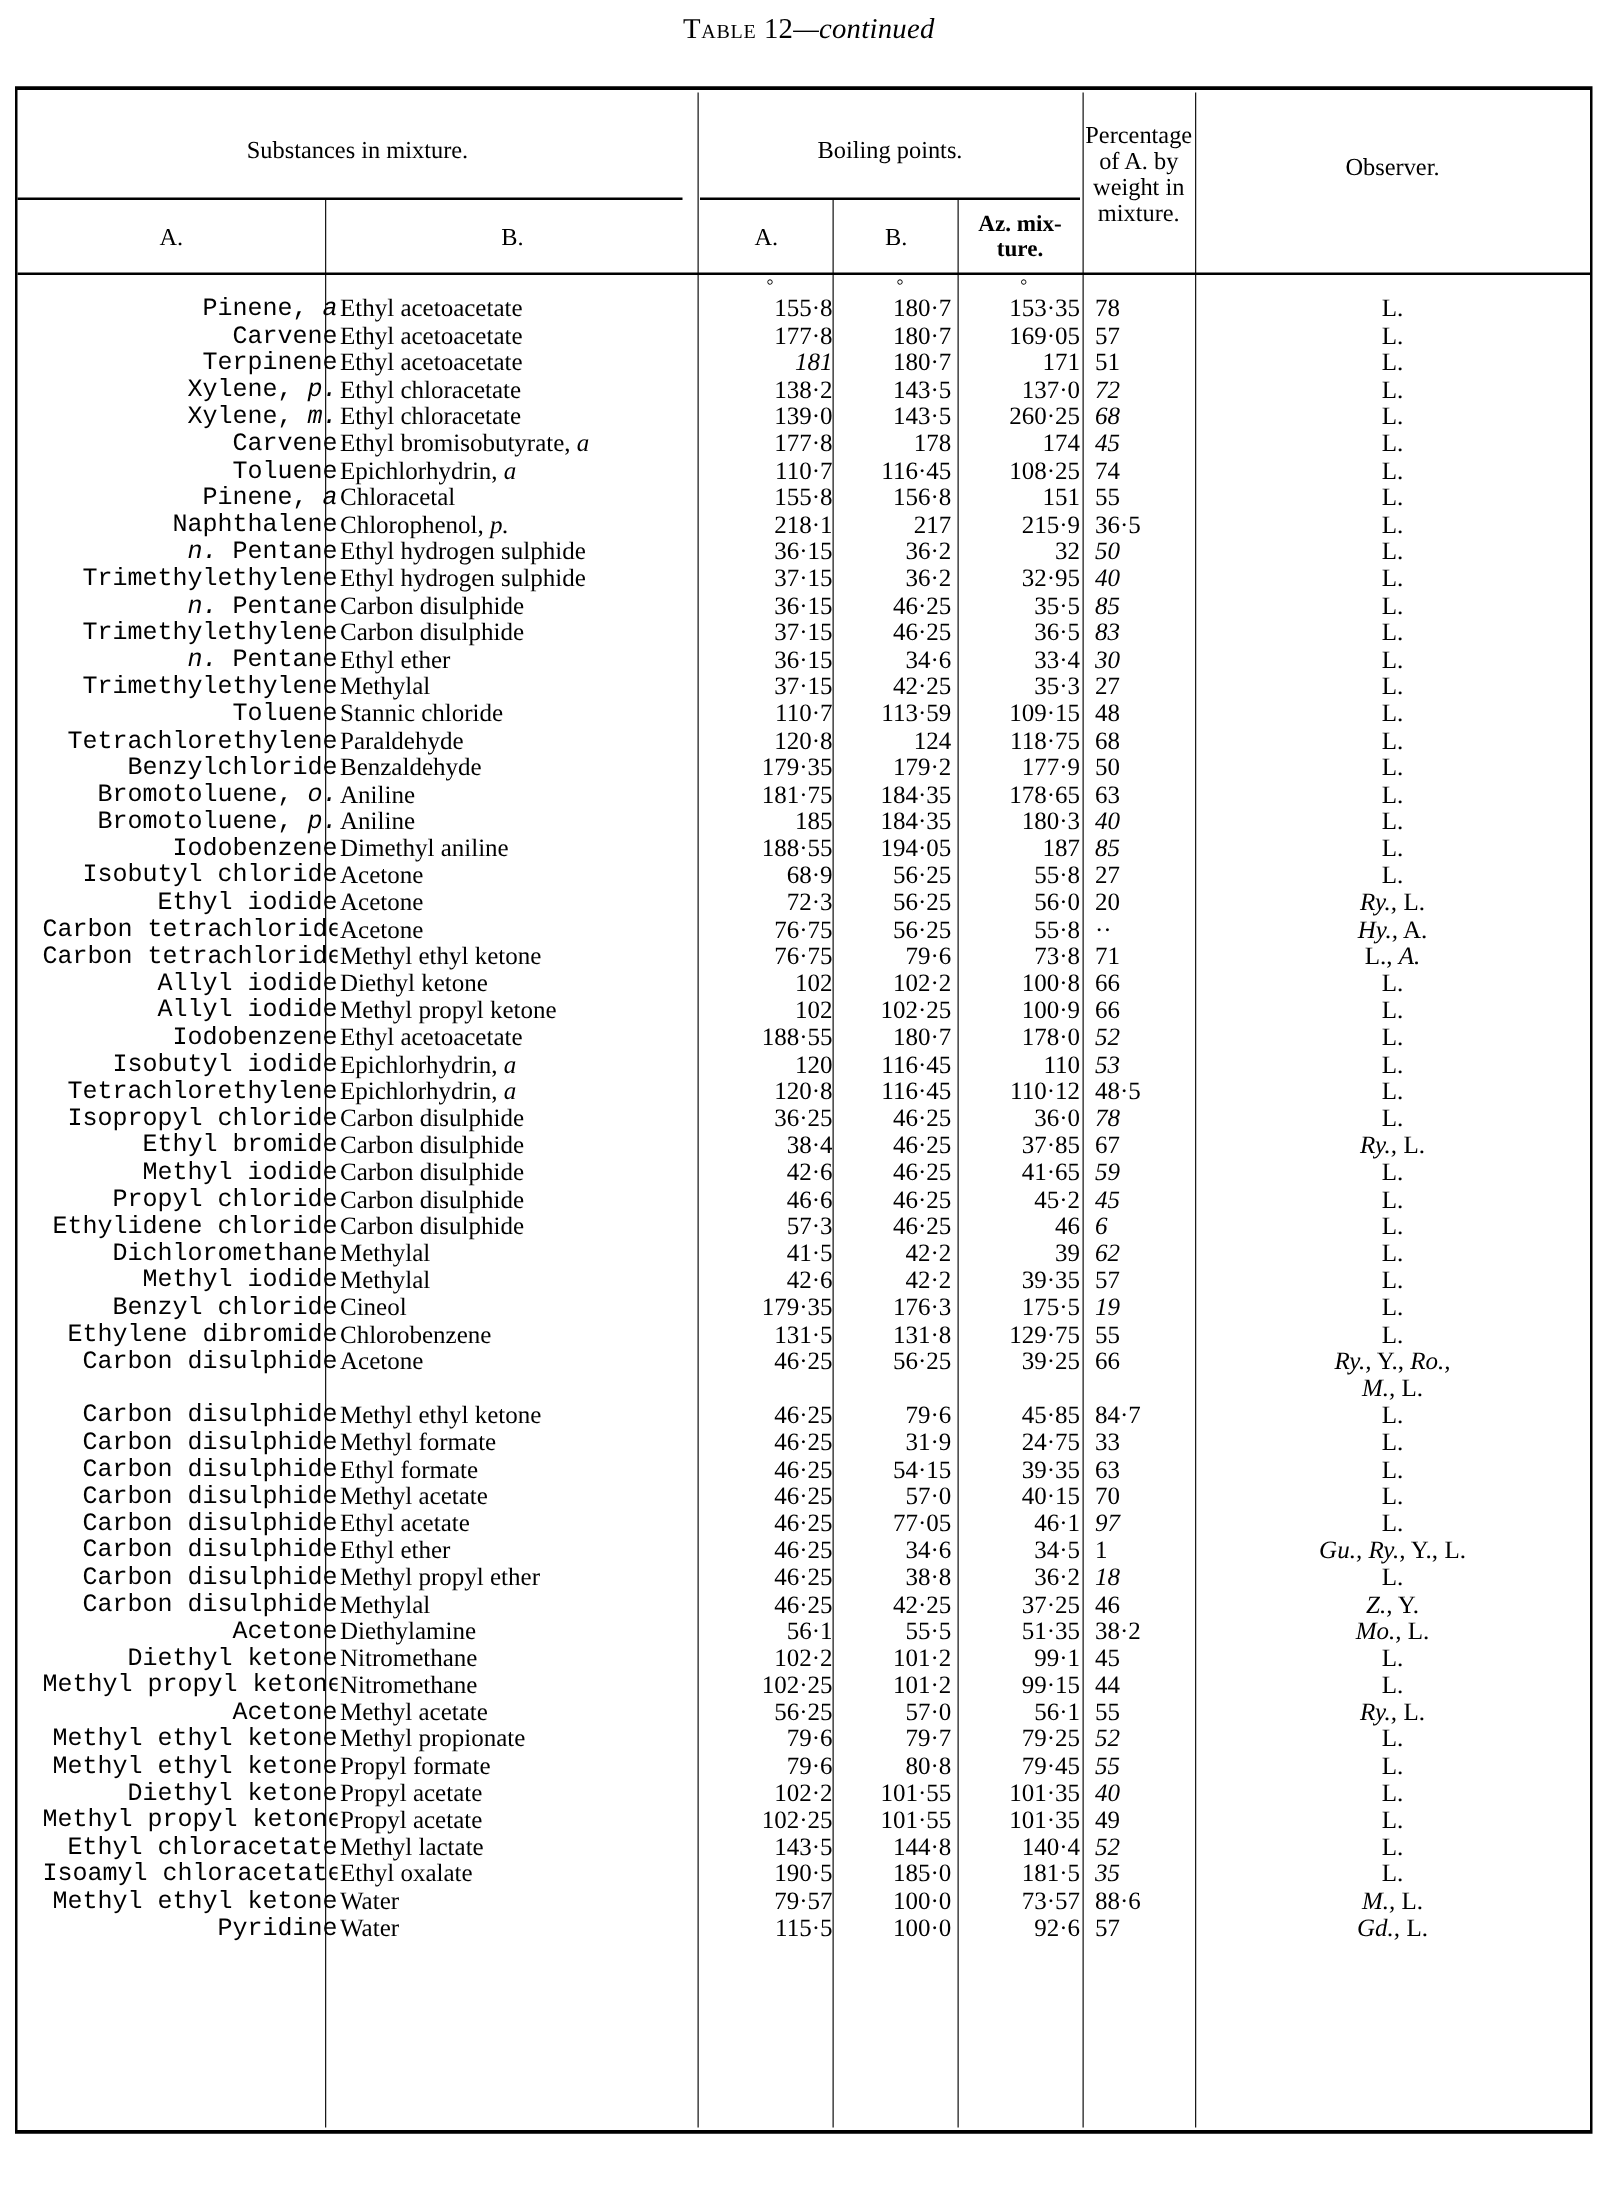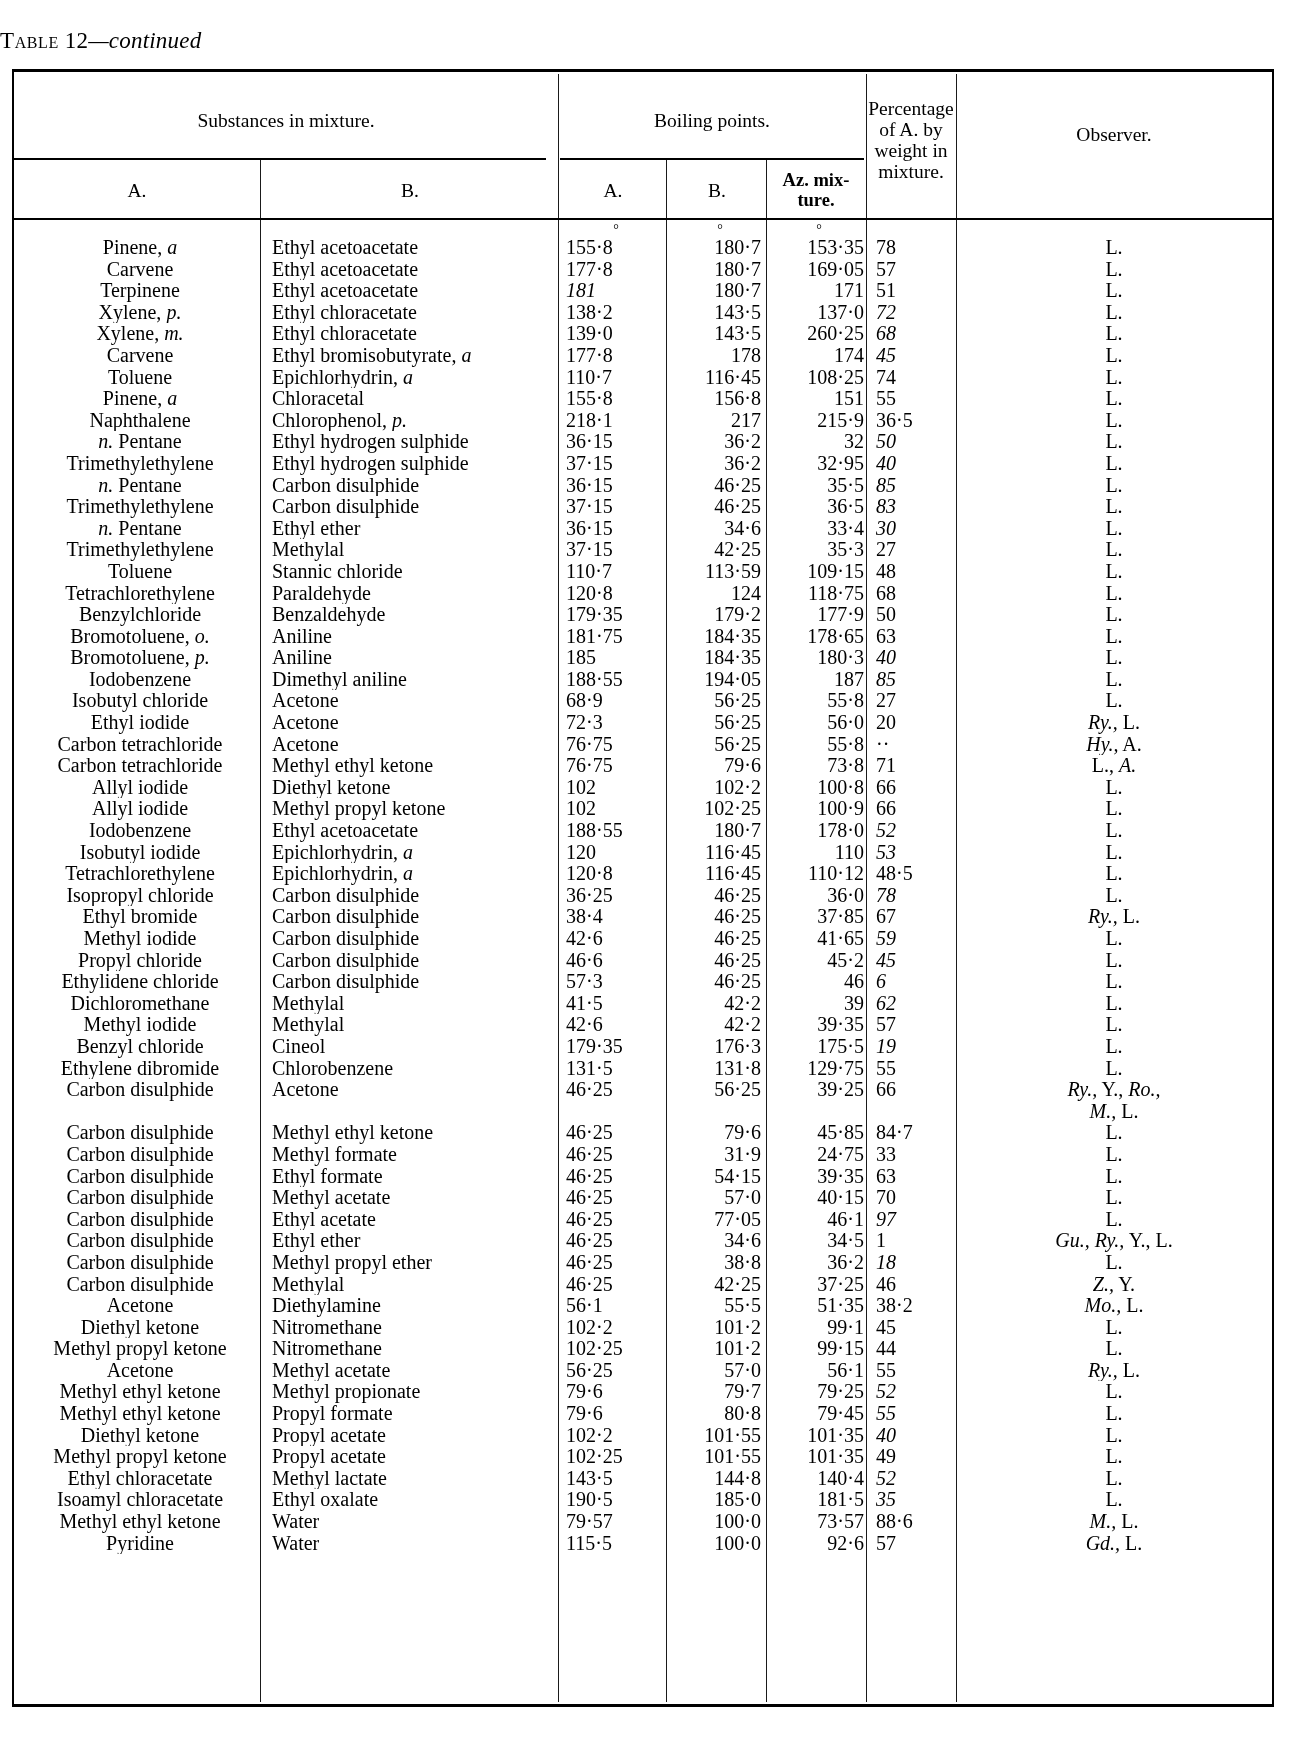--- a/index.html
+++ b/index.html
@@ -12,22 +12,23 @@
     width: 1294px;
     height: 1762px;
     font-family: "Liberation Serif", "DejaVu Serif", serif;
     color: #000000;
     overflow: hidden;
     position: relative;
   }
 
   
   .caption {
+    text-align: center;
     font-size: 23px;
-    padding-top: 28px;
+    padding-top: 10px;
     letter-spacing: 0.2px;
     white-space: nowrap;
   }
   .caption .smallcaps {
     font-variant: small-caps;
     letter-spacing: 0.6px;
   }
   .caption .num { font-weight: normal; }
   .caption .cont { font-style: italic; }
 
@@ -101,23 +102,23 @@
     white-space: nowrap;
   }
   .row.spacer { height: 21.6px; }
 
   .c {
     position: absolute;
     top: 0;
     overflow: hidden;
     text-overflow: clip;
   }
-  .c-a   { left: 8px;  width: 236px; text-align: center; }
+  .c-a   { left: 20px;  width: 236px; text-align: right; font-family: Liberation Mono, monospace; }
   .c-b   { left: 258px; width: 290px; text-align: left; }
-  .c-bpa { left: 552px; width: 100px; text-align: left; }
+  .c-bpa { left: 552px; width: 100px; text-align: right; }
   .c-bpb { left: 655px; width: 92px;  text-align: right; }
   .c-az  { left: 760px; width: 90px;  text-align: right; }
   .c-pct { left: 862px; width: 78px;  text-align: left; }
   .c-obs { left: 950px; width: 300px; text-align: center; }
   .deg-row { height: 15px; line-height: 15px; font-size: 14px; }
   .deg { position: absolute; top: 0; }
   .deg-a  { left: 552px; width: 100px; text-align: center; }
   .deg-b  { left: 660px; width: 92px;  text-align: center; }
   .deg-az { left: 760px; width: 90px;  text-align: center; }
 

